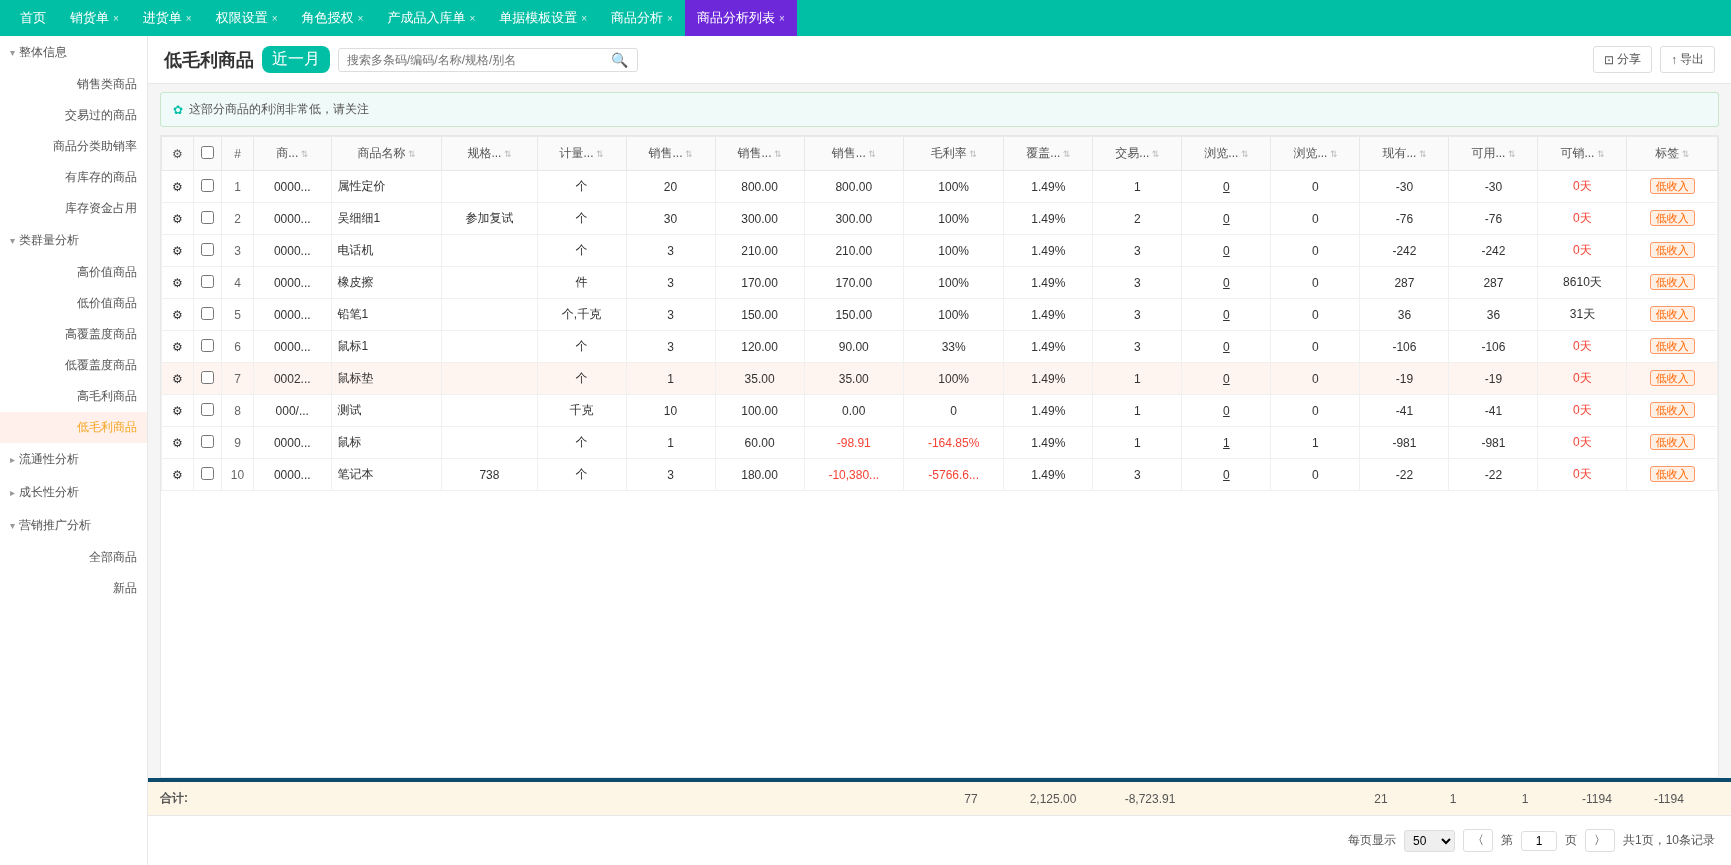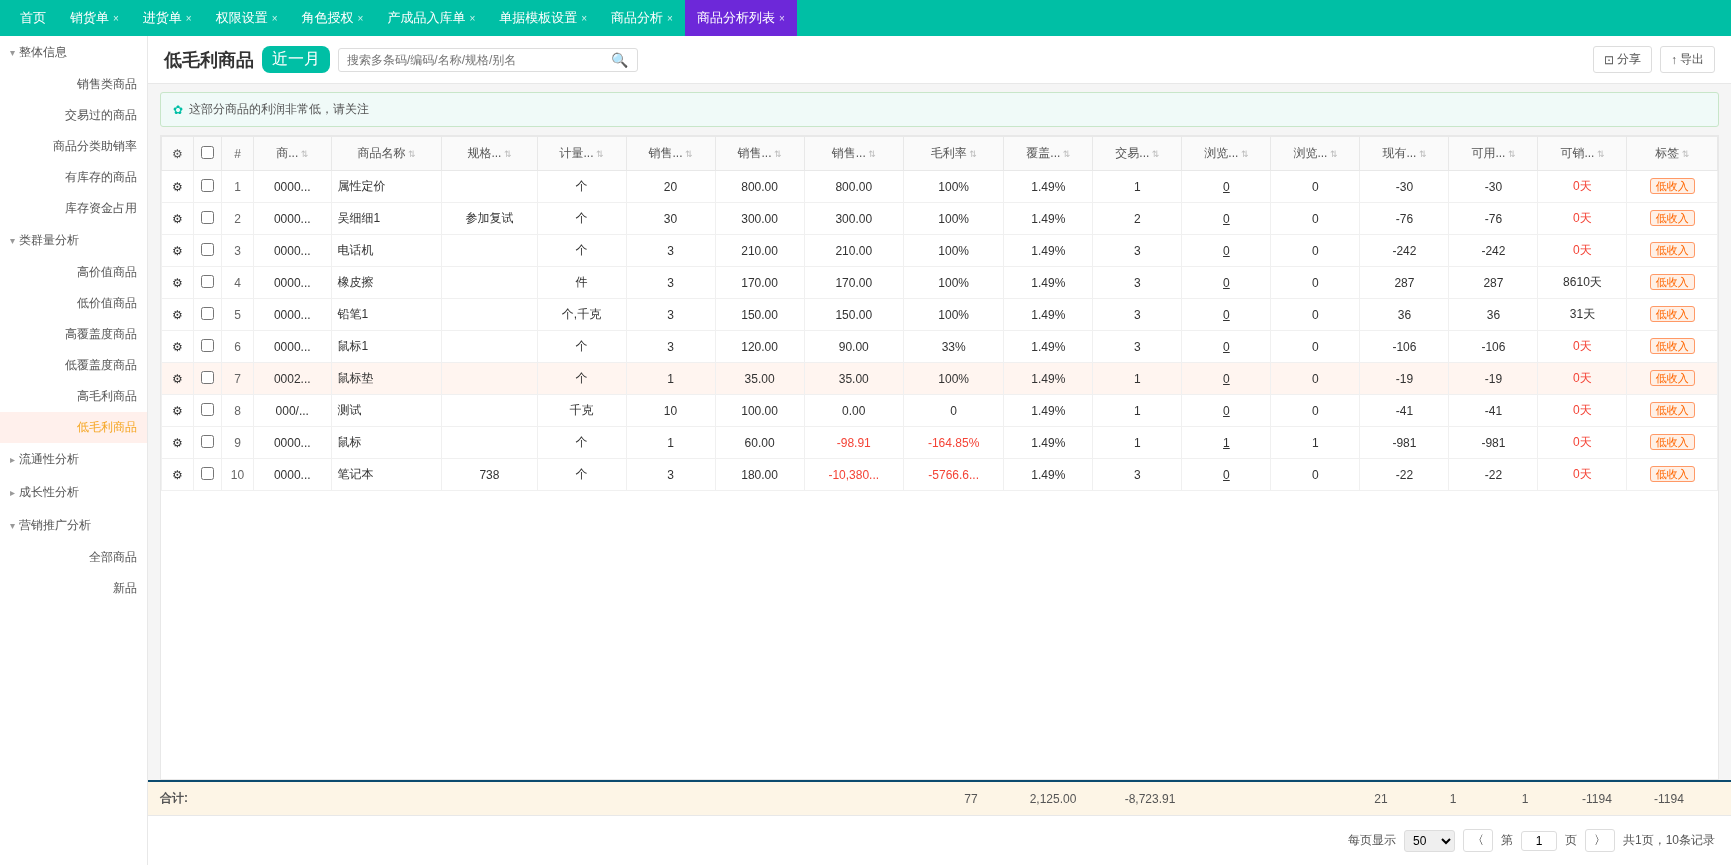--- a/index.html
+++ b/index.html
@@ -197,21 +197,21 @@
     .underline { text-decoration: underline; cursor: pointer; }
 
     
     .settings-col { width: 32px; }
     .checkbox-col { width: 28px; }
     .num-col { width: 32px; color: #666; }
 
     
     .table-footer {
       background: #fdf5e6;
-      border-top: 2px solid #0c4a6e;
+      border-top: 4px solid #0c4a6e;
       padding: 8px 12px;
       display: flex;
       align-items: center;
       font-size: 12px;
       color: #555;
     }
     .footer-label { font-weight: bold; margin-right: 12px; }
 
     
     .pagination-bar {

